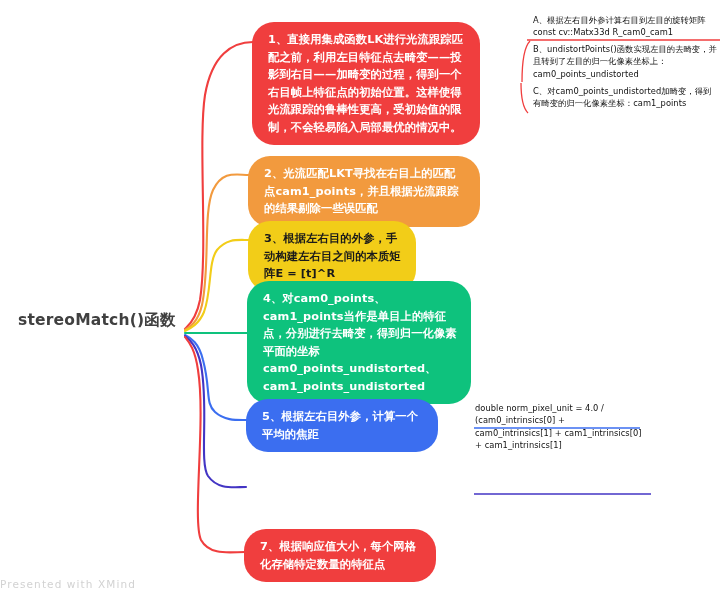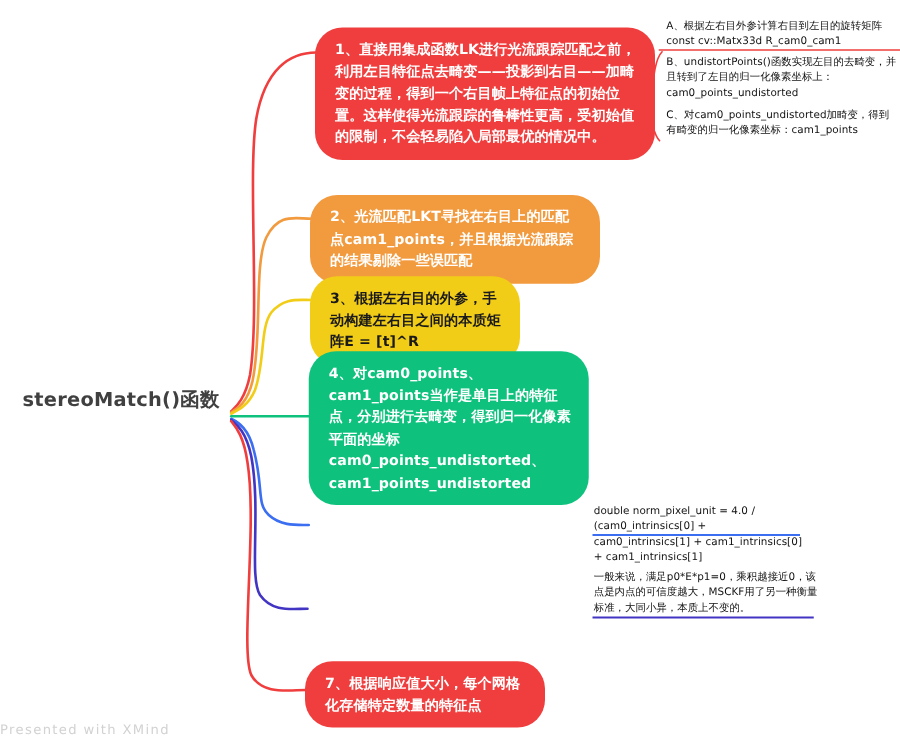--- a/index.html
+++ b/index.html
@@ -47,21 +47,21 @@
     border-radius: 22px;
     color: #ffffff;
     font-weight: bold;
     font-size: 11.3px;
     line-height: 17.5px;
     padding: 9px 14px 9px 16px;
     letter-spacing: 0.1px;
     word-break: break-word;
   }
 
-  .topic.t1 { left: 252px; top: 22px;  width: 272px; }
+  .topic.t1 { left: 252px; top: 22px;  width: 228px; }
   .topic.t2 { left: 248px; top: 156px; width: 232px; }
   .topic.t3 { left: 248px; top: 221px; width: 168px; }
   .topic.t4 { left: 247px; top: 281px; width: 224px; }
   .topic.t5 { left: 246px; top: 399px; width: 192px; }
   .topic.t6 { left: 245px; top: 464px; width: 198px; }
   .topic.t7 { left: 244px; top: 529px; width: 192px; }
 
   .annotation {
     position: absolute;
     box-sizing: border-box;
@@ -114,23 +114,23 @@
     <path d="M 474 428 L 640 428" fill="none" stroke="#3b6ef0" stroke-width="1.5"></path>
     <path d="M 474 494 L 651 494" fill="none" stroke="#4335c4" stroke-width="1.5"></path>
   </svg>
 
   <div class="root-node">stereoMatch()函数</div>
 
   <div class="topic t1" style="background:#f03e3e;">1、直接用集成函数LK进行光流跟踪匹配之前，利用左目特征点去畸变——投影到右目——加畸变的过程，得到一个右目帧上特征点的初始位置。这样使得光流跟踪的鲁棒性更高，受初始值的限制，不会轻易陷入局部最优的情况中。</div>
   <div class="topic t2" style="background:#f29a3e;">2、光流匹配LKT寻找在右目上的匹配点cam1_points，并且根据光流跟踪的结果剔除一些误匹配</div>
   <div class="topic t3" style="background:#f2cd18; color:#1a1a1a;">3、根据左右目的外参，手动构建左右目之间的本质矩阵E = [t]^R</div>
   <div class="topic t4" style="background:#0ec27d;">4、对cam0_points、cam1_points当作是单目上的特征点，分别进行去畸变，得到归一化像素平面的坐标cam0_points_undistorted、cam1_points_undistorted</div>
+  <div class="topic t5" style="background:#3b6ef0;">5、根据左右目外参，计算一个平均的焦距</div>
   <div class="topic t7" style="background:#f03e3e;">7、根据响应值大小，每个网格化存储特定数量的特征点</div>
 
   <div class="annotation a1">A、根据左右目外参计算右目到左目的旋转矩阵 const cv::Matx33d R_cam0_cam1</div>
   <div class="annotation a2">B、undistortPoints()函数实现左目的去畸变，并且转到了左目的归一化像素坐标上：cam0_points_undistorted</div>
   <div class="annotation a3">C、对cam0_points_undistorted加畸变，得到有畸变的归一化像素坐标：cam1_points</div>
   <div class="annotation a4">double norm_pixel_unit = 4.0 / (cam0_intrinsics[0] + cam0_intrinsics[1] + cam1_intrinsics[0] + cam1_intrinsics[1]</div>
-  <div class="annotation a5">一般来说，满足p0*E*p1=0，乘积越接近0，该点是内点的可信度越大，MSCKF用了另一种衡量标准，大同小异，本质上不变的。</div>
 
   <div class="watermark">Presented with XMind</div>
 
 </div>
 
 </body></html>

